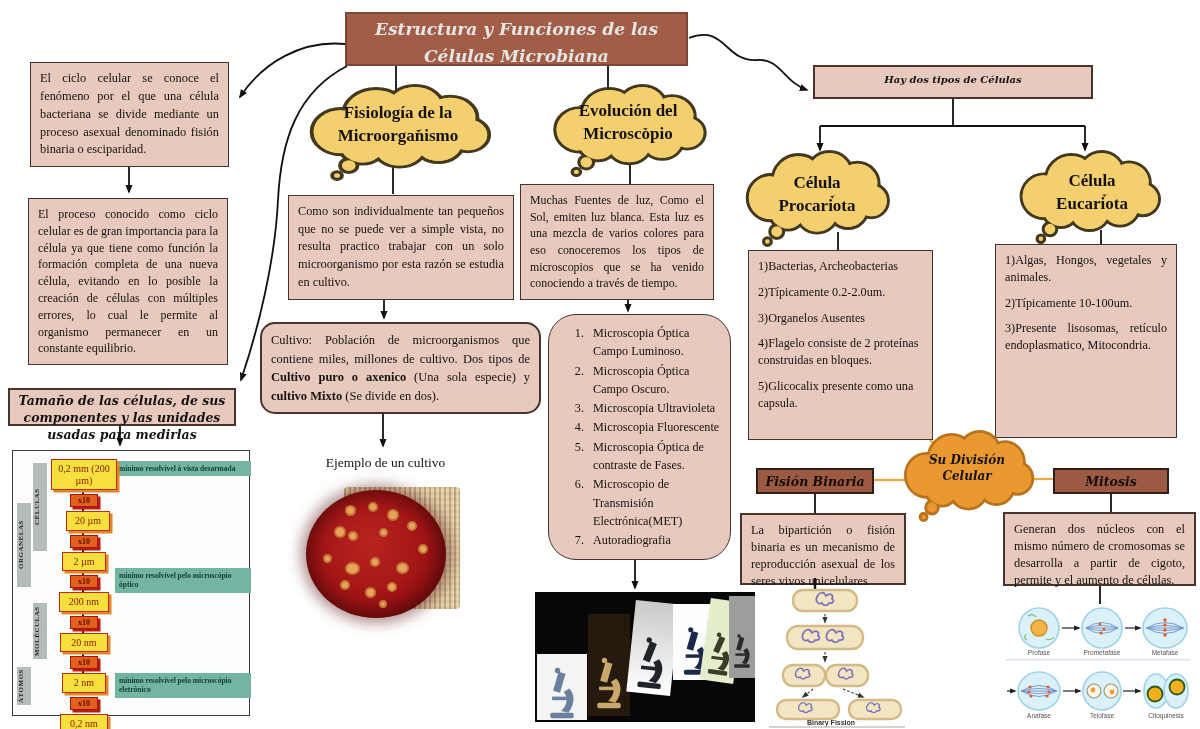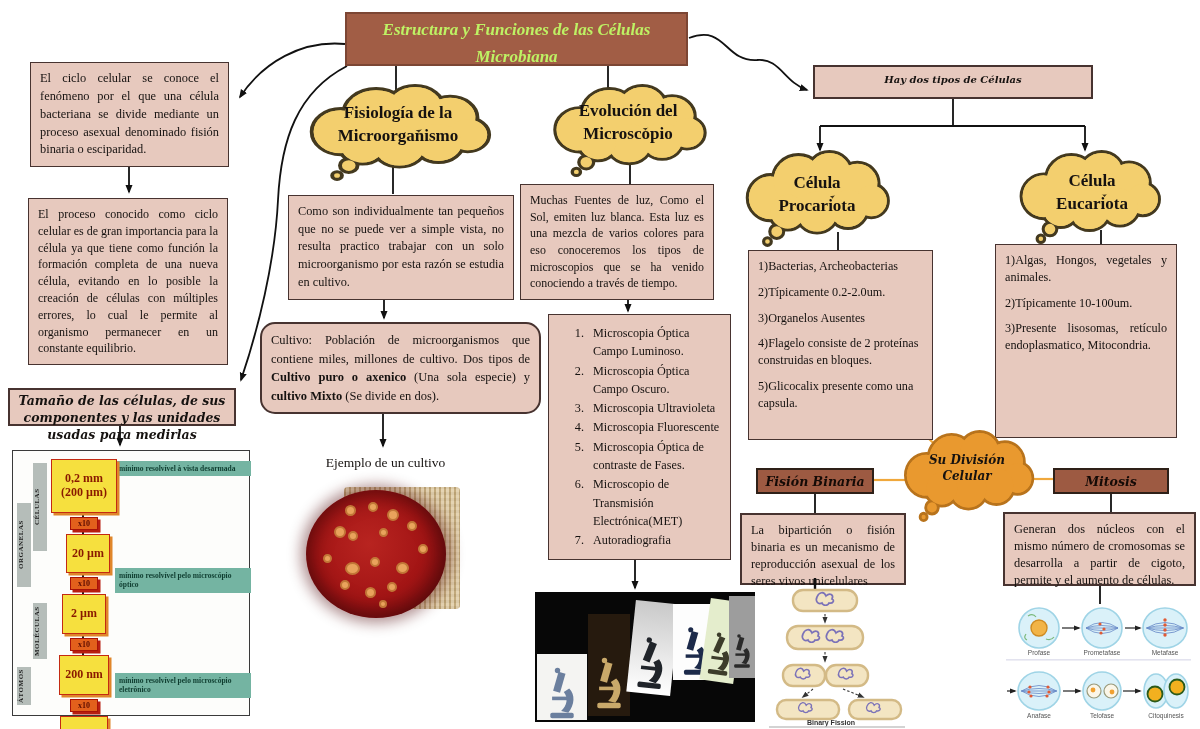--- a/index.html
+++ b/index.html
@@ -5,36 +5,36 @@
   html,body{margin:0;padding:0;background:#fff;}
   #page{position:relative;width:1200px;height:729px;background:#ffffff;overflow:hidden;
         font-family:"Liberation Serif","DejaVu Serif",serif;color:#161210;}
   .abs{position:absolute;box-sizing:border-box;}
   #wires{position:absolute;left:0;top:0;width:1200px;height:729px;z-index:1;}
   .node{z-index:2;}
   .pinkbox{background:#e7c9be;border:1.7px solid #473330;padding:7px 9px;text-align:justify;
            font-size:12.2px;line-height:1.44;}
   .script{font-family:"DejaVu Serif","Liberation Serif",serif;font-style:italic;font-weight:bold;}
   .cloudtxt{position:absolute;z-index:3;text-align:center;font-weight:bold;font-size:17px;line-height:1.35;}
-  .titlebox{background:#a15d45;border:2px solid #7c4634;color:#bef264;text-align:center;
-            font-size:17px;line-height:1.6;padding-top:2px;font-family:Liberation Serif, serif;}
+  .titlebox{background:#a15d45;border:2px solid #7c4634;color:#e5e5e5;text-align:center;
+            font-size:17px;line-height:1.6;padding-top:2px;}
   .brownlabel{background:#9d5a42;border:2px solid #2e2018;color:#140a06;text-align:center;
               font-size:12.5px;}
   .bold{font-weight:bold;}
   ol.mlist{margin:0;padding:0 0 0 32px;}
   ol.mlist li{margin:1px 0;padding-left:6px;line-height:1.5;}
   .plist p{margin:0 0 9px 0;}
   .plist p:last-child{margin-bottom:0;}
   
   #scalefig{background:#fdfdfb;border:1.6px solid #3a3a3a;z-index:2;}
   .ladder{position:absolute;left:38px;top:8px;width:66px;display:flex;flex-direction:column;
           align-items:center;gap:4px;z-index:2;}
   .ladderline{position:absolute;left:69px;top:14px;width:2px;height:228px;background:#222;z-index:1;}
-  .stepy{background:#f6e03e;border:1px solid #c32a12;color:#8a1a00;font-weight:bold;font-size:12px;
-         line-height:1.15;padding:12px 4px;text-align:center;box-shadow:2.5px 2.5px 0 #e0862a;z-index:2;}
+  .stepy{background:#f6e03e;border:1px solid #c32a12;color:#8a1a00;font-weight:normal;font-size:10px;
+         line-height:1.15;padding:3px 4px;text-align:center;box-shadow:2.5px 2.5px 0 #e0862a;z-index:2;}
   .stepo{background:#e2601c;border:1px solid #a81208;color:#5c0d00;font-weight:bold;font-size:8px;
          padding:1px 7px;text-align:center;box-shadow:2.5px 2.5px 0 #b81e10;z-index:2;}
   .tealnote{position:absolute;left:102px;width:128px;background:#74b4a2;color:#0f3d30;
             font-weight:bold;font-size:7.5px;line-height:1.25;padding:3px 4px;text-align:left;}
   .graybar{position:absolute;width:14px;background:#b5bdb9;color:#1c1c1c;font-size:7px;font-weight:bold;
            writing-mode:vertical-rl;transform:rotate(180deg);text-align:center;letter-spacing:.5px;}
   
   #mat{background:#dcc69a;background-image:repeating-linear-gradient(90deg,rgba(120,90,40,.25) 0 2px,rgba(255,255,255,.25) 2px 5px),
        repeating-linear-gradient(0deg,rgba(120,90,40,.12) 0 3px,rgba(255,255,255,0) 3px 6px);border-radius:4px;}
   #dish{border-radius:50%;background:radial-gradient(circle at 45% 42%,#b82420 0%,#a31515 52%,#841012 76%,#5e0a10 95%);
@@ -187,21 +187,21 @@
     <span class="colony" style="left:52%;top:86%;width:8px;height:8px;"></span>
   </div>
 
   <svg class="abs node cloud" style="left:545px;top:84px;width:165px;height:96px;">
       <use href="#cloudsym"></use>
     </svg>
   <div class="cloudtxt" style="left:568px;top:100px;width:120px;">Evolución del Microscopio</div>
 
   <div class="abs node pinkbox" style="left:520px;top:184px;width:194px;min-height:104px;font-size:11.9px;line-height:1.4;">Muchas Fuentes de luz, Como el Sol, emiten luz blanca. Esta luz es una mezcla de varios colores para eso conoceremos los tipos de microscopios que se ha venido conociendo a través de tiempo.</div>
 
-  <div class="abs node pinkbox" style="left:548px;top:314px;width:183px;height:246px;text-align:left;font-size:12.2px;padding:8px 6px;">
+  <div class="abs node pinkbox" style="left:548px;top:314px;width:183px;height:246px;text-align:left;font-size:12.2px;padding:8px 6px;border-radius:28px;">
     <ol class="mlist">
       <li>Microscopia Óptica Campo Luminoso.</li>
       <li>Microscopia Óptica Campo Oscuro.</li>
       <li>Microscopia Ultravioleta</li>
       <li>Microscopia Fluorescente</li>
       <li>Microscopia Óptica de contraste de Fases.</li>
       <li>Microscopio de Transmisión Electrónica(MET)</li>
       <li>Autoradiografia</li>
     </ol>
   </div>

